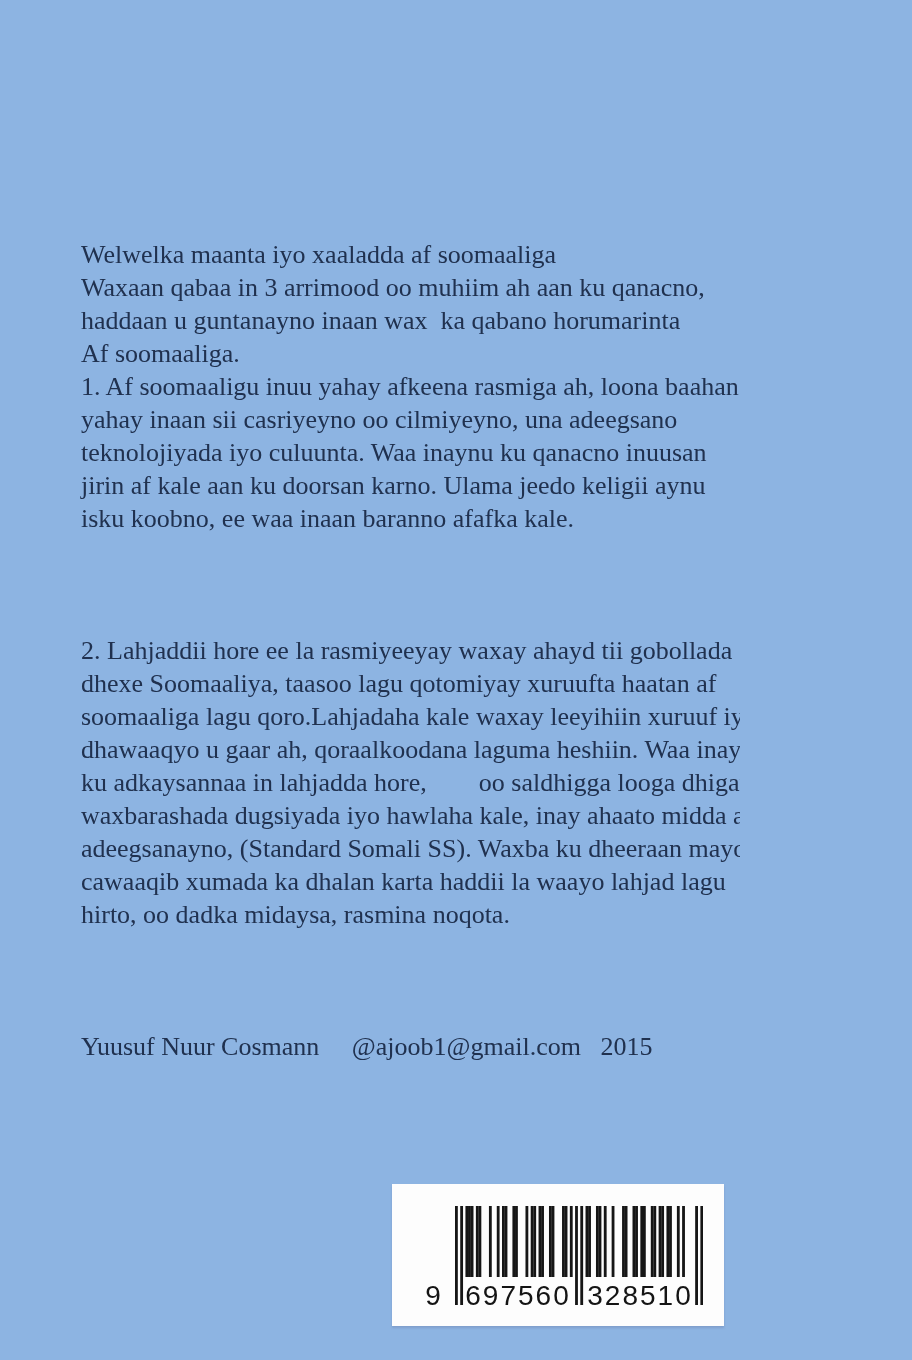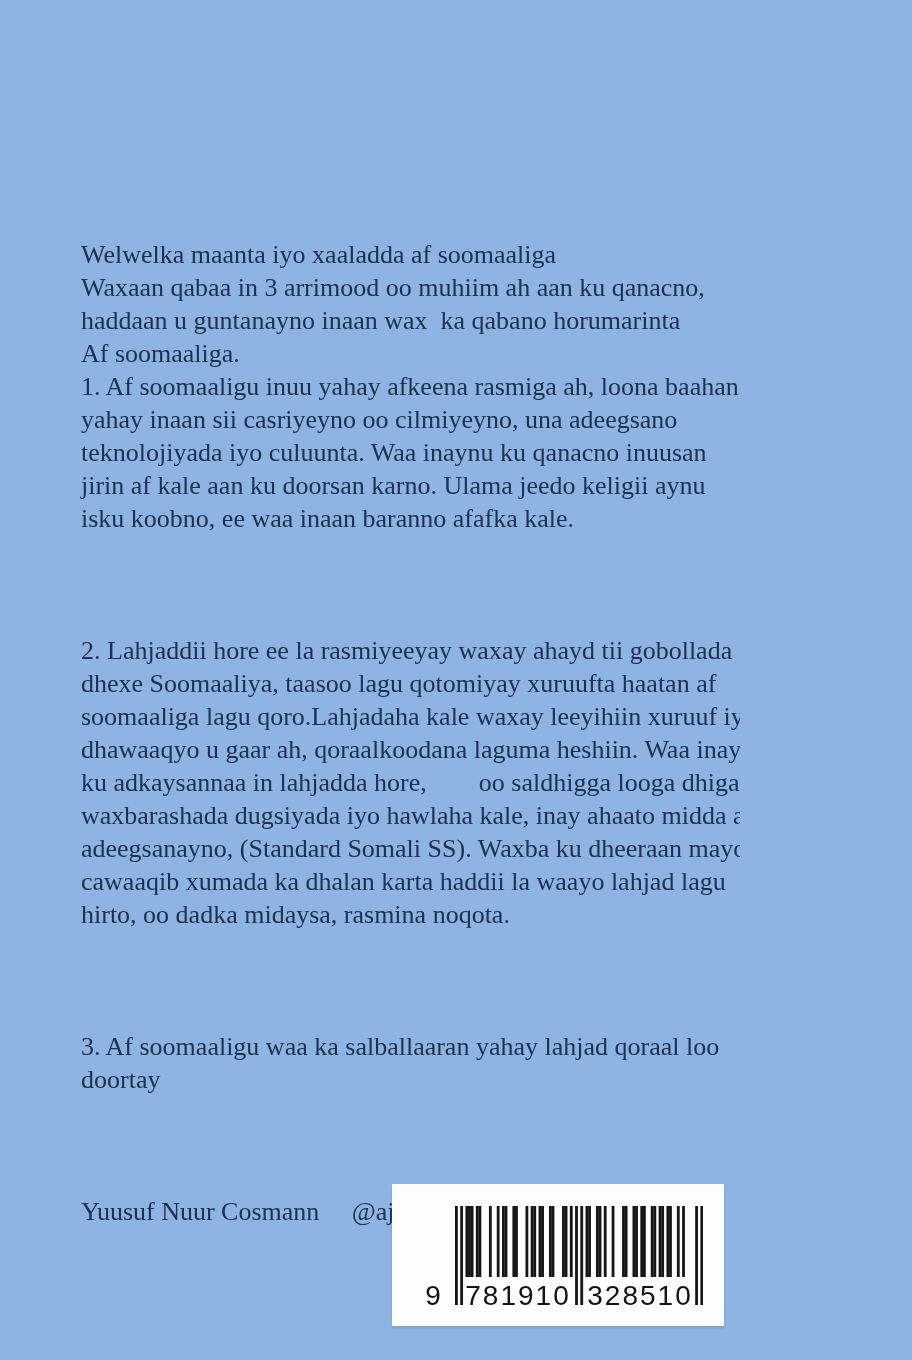--- a/index.html
+++ b/index.html
@@ -80,22 +80,20 @@
 isku koobno, ee waa inaan baranno afafka kale.</p>
     <p>2. Lahjaddii hore ee la rasmiyeeyay waxay ahayd tii gobollada
 dhexe Soomaaliya, taasoo lagu qotomiyay xuruufta haatan af
 soomaaliga lagu qoro.Lahjadaha kale waxay leeyihiin xuruuf iyo
 dhawaaqyo u gaar ah, qoraalkoodana laguma heshiin. Waa inaynu
 ku adkaysannaa in lahjadda hore,        oo saldhigga looga dhigay
 waxbarashada dugsiyada iyo hawlaha kale, inay ahaato midda aan
 adeegsanayno, (Standard Somali SS). Waxba ku dheeraan mayo
 cawaaqib xumada ka dhalan karta haddii la waayo lahjad lagu
 hirto, oo dadka midaysa, rasmina noqota.</p>
-    <p>3. Af soomaaligu waa ka salballaaran yahay lahjad qoraal loo
-doortay</p>
     <p>Yuusuf Nuur Cosmann     @ajoob1@gmail.com   2015</p>
   </main>
 
 
   <div class="barcode-box">
     <svg viewBox="0 0 95 99" preserveAspectRatio="none" xmlns="http://www.w3.org/2000/svg" style="fill: rgb(22, 22, 22);">
         <rect x="0" y="0" width="1.08" height="99"></rect>
         <rect x="2" y="0" width="1.08" height="99"></rect>
         <rect x="4" y="0" width="1.08" height="71"></rect>
         <rect x="5" y="0" width="1.08" height="71"></rect>
@@ -137,17 +135,17 @@
         <rect x="78" y="0" width="1.08" height="71"></rect>
         <rect x="79" y="0" width="1.08" height="71"></rect>
         <rect x="81" y="0" width="1.08" height="71"></rect>
         <rect x="82" y="0" width="1.08" height="71"></rect>
         <rect x="85" y="0" width="1.08" height="71"></rect>
         <rect x="87" y="0" width="1.08" height="71"></rect>
         <rect x="92" y="0" width="1.08" height="99"></rect>
         <rect x="94" y="0" width="1.08" height="99"></rect>
       </svg>
     <span class="bd bd9">9</span>
-    <span class="bd bdl">781910</span>
+    <span class="bd bdl">697560</span>
     <span class="bd bdr">328510</span>
   </div>
 
 </div>
 
 </body></html>

